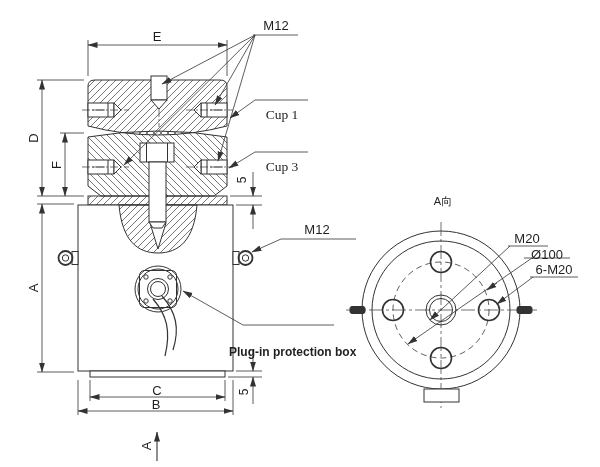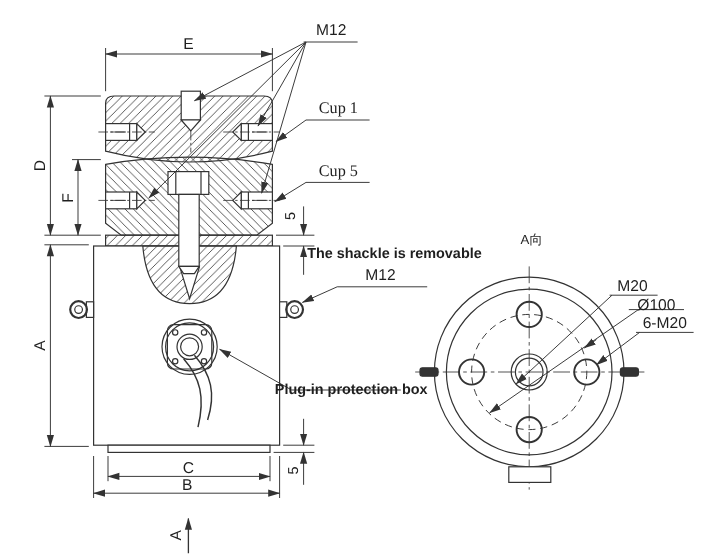--- a/index.html
+++ b/index.html
@@ -3,21 +3,21 @@
 <meta charset="utf-8">
 <style>
   html,body{margin:0;padding:0;background:#fff;}
   .canvas{position:relative;width:600px;height:467px;background:#fff;overflow:hidden;
           font-family:"Liberation Sans",sans-serif;color:#222;}
   svg{position:absolute;left:0;top:0;}
   .lbl{position:absolute;font-size:13px;line-height:1;color:#1f1f1f;white-space:nowrap;
        transform:translate(-50%,-50%);}
   .rot{transform:translate(-50%,-50%) rotate(-90deg);}
   .la{transform:translate(0,-50%);}
-  .serif{font-family:"Liberation Serif",serif;font-size:13.5px;}
+  .serif{font-family:"Liberation Serif",serif;font-size:13.5px;margin-top:25px;}
   .bold{font-weight:bold;font-size:12px;}
   .big{font-size:11px;}
   .sm{font-size:12px;}
 </style>
 </head>
 <body>
 
 <div class="canvas">
 
 <svg width="600" height="467" viewBox="0 0 600 467">
@@ -213,30 +213,29 @@
       <line x1="497" y1="283" x2="487" y2="290" marker-end="url(#ae)"></line>
       <line x1="530" y1="277" x2="578" y2="277"></line>
       <line x1="533" y1="277" x2="497" y2="304" marker-end="url(#ae)"></line>
     </g>
   </g>
 </svg>
 
 <div class="lbl" style="left:157px;top:36px">E</div>
 <div class="lbl" style="left:276px;top:25px">M12</div>
 <div class="lbl serif" style="left:282px;top:90px">Cup 1</div>
-<div class="lbl serif" style="left:282px;top:142px">Cup 5</div>
+<div class="lbl serif" style="left:282px;top:142px">Cup 3</div>
 <div class="lbl rot" style="left:33px;top:138px">D</div>
 <div class="lbl rot" style="left:56px;top:165px">F</div>
 <div class="lbl rot" style="left:33px;top:288px">A</div>
 <div class="lbl rot sm" style="left:242px;top:180px">5</div>
 <div class="lbl rot sm" style="left:244px;top:392px">5</div>
 <div class="lbl" style="left:157px;top:390px">C</div>
 <div class="lbl" style="left:156px;top:404px">B</div>
-<div class="lbl bold la" style="left:256px;top:211px">The shackle is removable</div>
 <div class="lbl" style="left:317px;top:229px">M12</div>
-<div class="lbl bold la" style="left:229px;top:324px">Plug-in protection box</div>
+<div class="lbl bold la" style="left:229px;top:352px">Plug-in protection box</div>
 <div class="lbl rot" style="left:146px;top:446px">A</div>
 <div class="lbl big" style="left:443px;top:201px">A向</div>
 <div class="lbl" style="left:527px;top:238px">M20</div>
 <div class="lbl" style="left:547px;top:254px">Ø100</div>
 <div class="lbl" style="left:554px;top:269px">6-M20</div>
 
 </div>
 
 </body></html>

